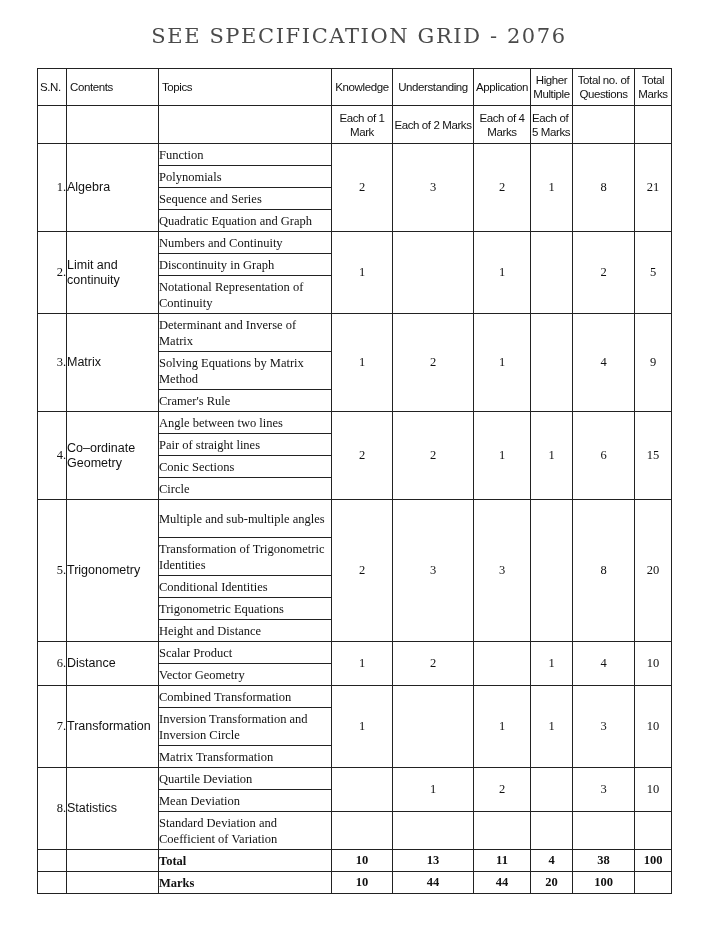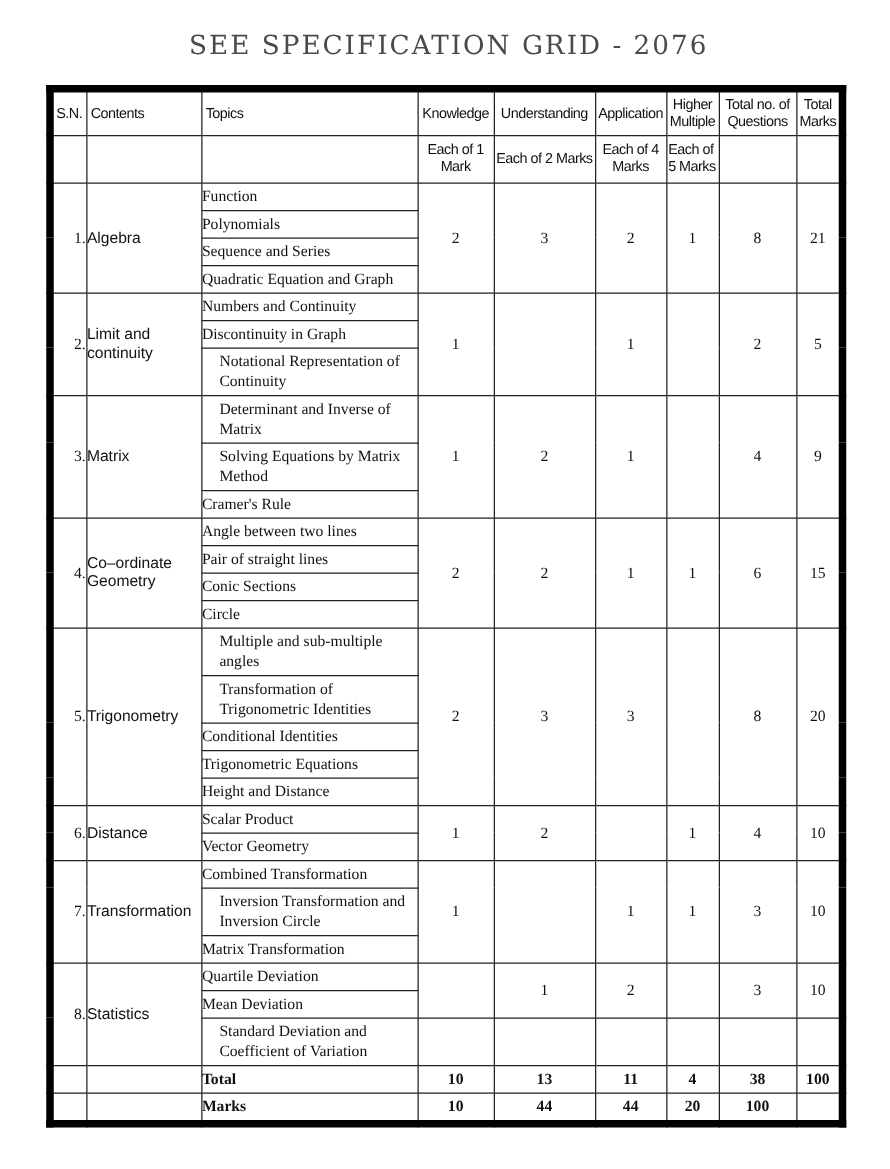--- a/index.html
+++ b/index.html
@@ -5,21 +5,21 @@
   html, body { margin: 0; padding: 0; background: #ffffff; }
   body { width: 712px; height: 935px; position: relative; overflow: hidden; }
   .title {
     position: absolute; left: 0; top: 24px; width: 718px; text-align: center;
     font-family: "DejaVu Serif", "Liberation Serif", serif;
     font-size: 21px; letter-spacing: 1.6px; color: #4a4a4a; font-weight: normal;
   }
   .grid {
     position: absolute; left: 37px; top: 68px;
     border-collapse: collapse; table-layout: fixed;
-    border: 6px solid #000000;
+    border: 1px solid #000000;
     color: #111;
   }
   .grid td, .grid th {
     border: 1px solid #222; padding: 0; vertical-align: middle;
   }
   .hdr {
     font-family: "Liberation Sans", sans-serif; font-size: 11.5px; font-weight: normal;
     letter-spacing: -0.4px; line-height: 14px;
   }
   .hdr.c { text-align: center; }
@@ -27,21 +27,21 @@
   .sn {
     font-family: "Liberation Serif", serif; font-size: 12.5px; text-align: right; padding-right: 4px;
   }
   .content {
     font-family: Liberation Sans, sans-serif; font-size: 12.5px; text-align: left; padding-left: 2px; line-height: 15px;
   }
   .topic {
     font-family: "Liberation Serif", serif; font-size: 12.5px; text-align: left; padding-left: 3px;
     line-height: 16px; height: 21px;
   }
-  .topic.two { height: 37px; padding-left: 14px; }
+  .topic.two { height: 37px; }
   .num {
     font-family: "Liberation Serif", serif; font-size: 12.5px; text-align: center;
   }
   .tot .topic { font-weight: bold; }
   .tot .num { font-weight: bold; }
 </style>
 </head>
 <body>
 
 <div class="title">SEE SPECIFICATION GRID - 2076</div>

